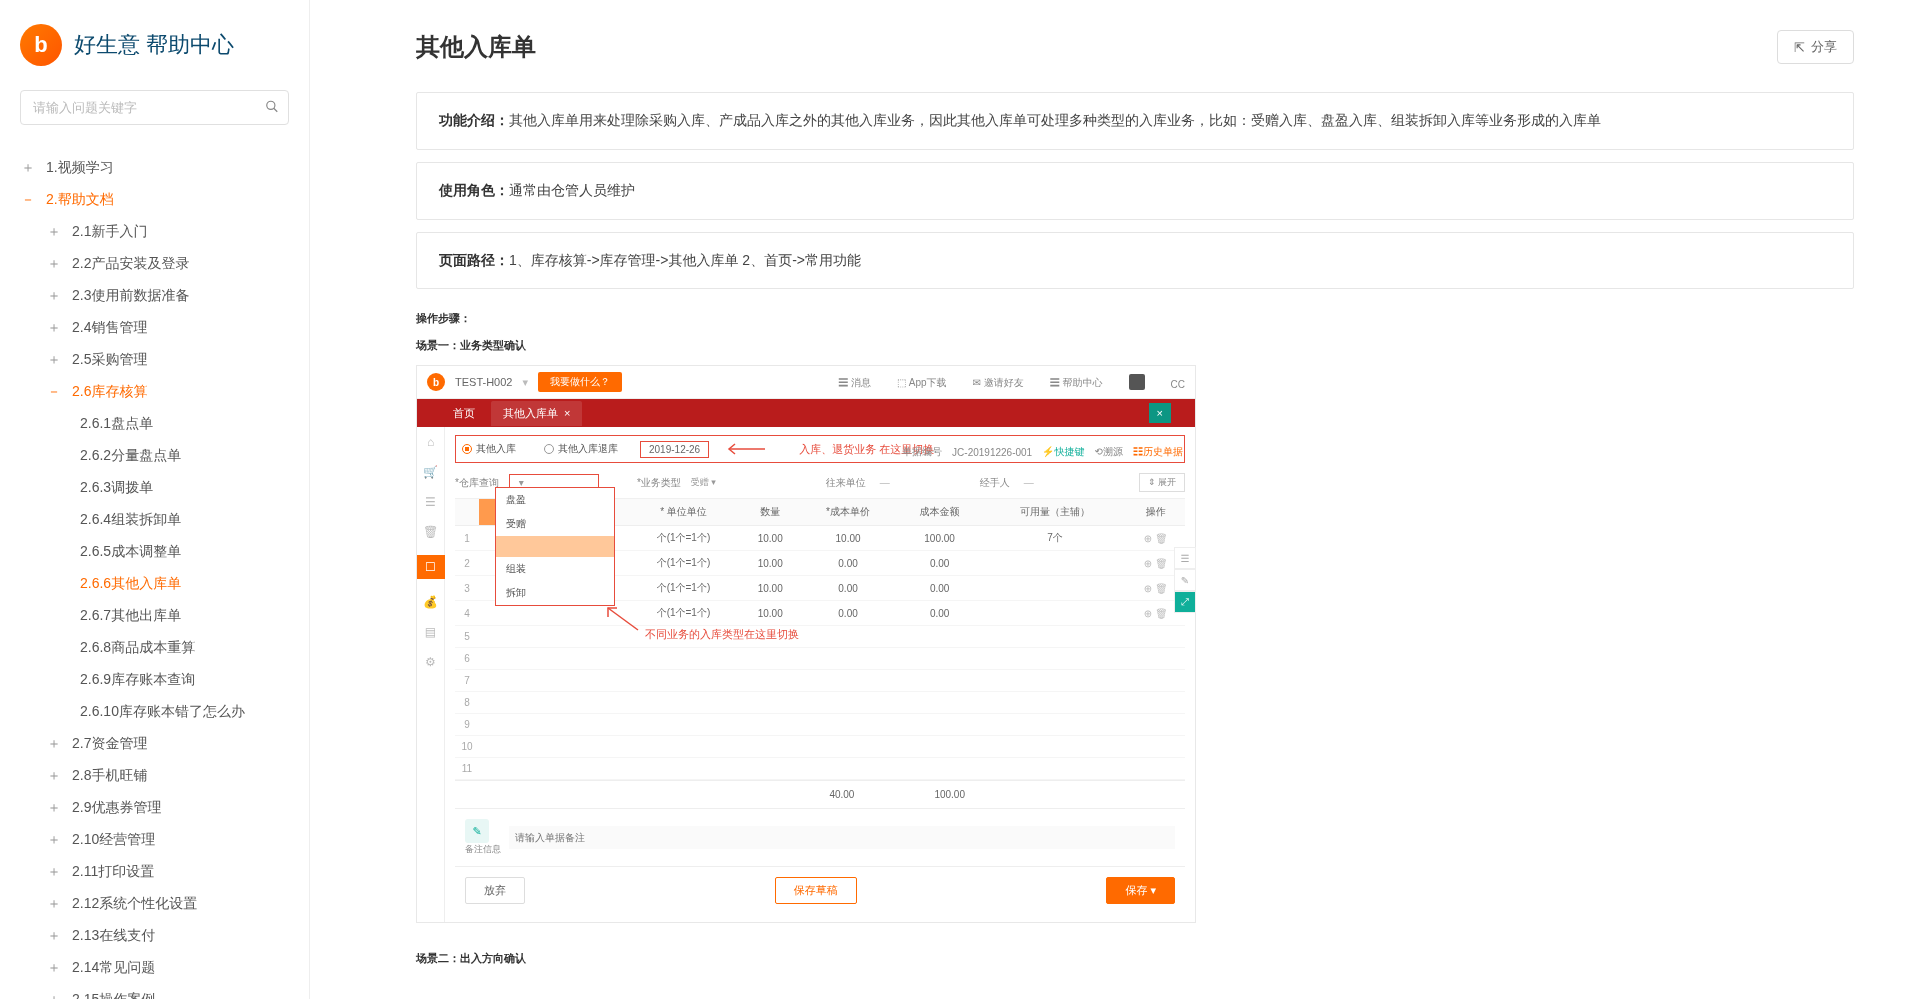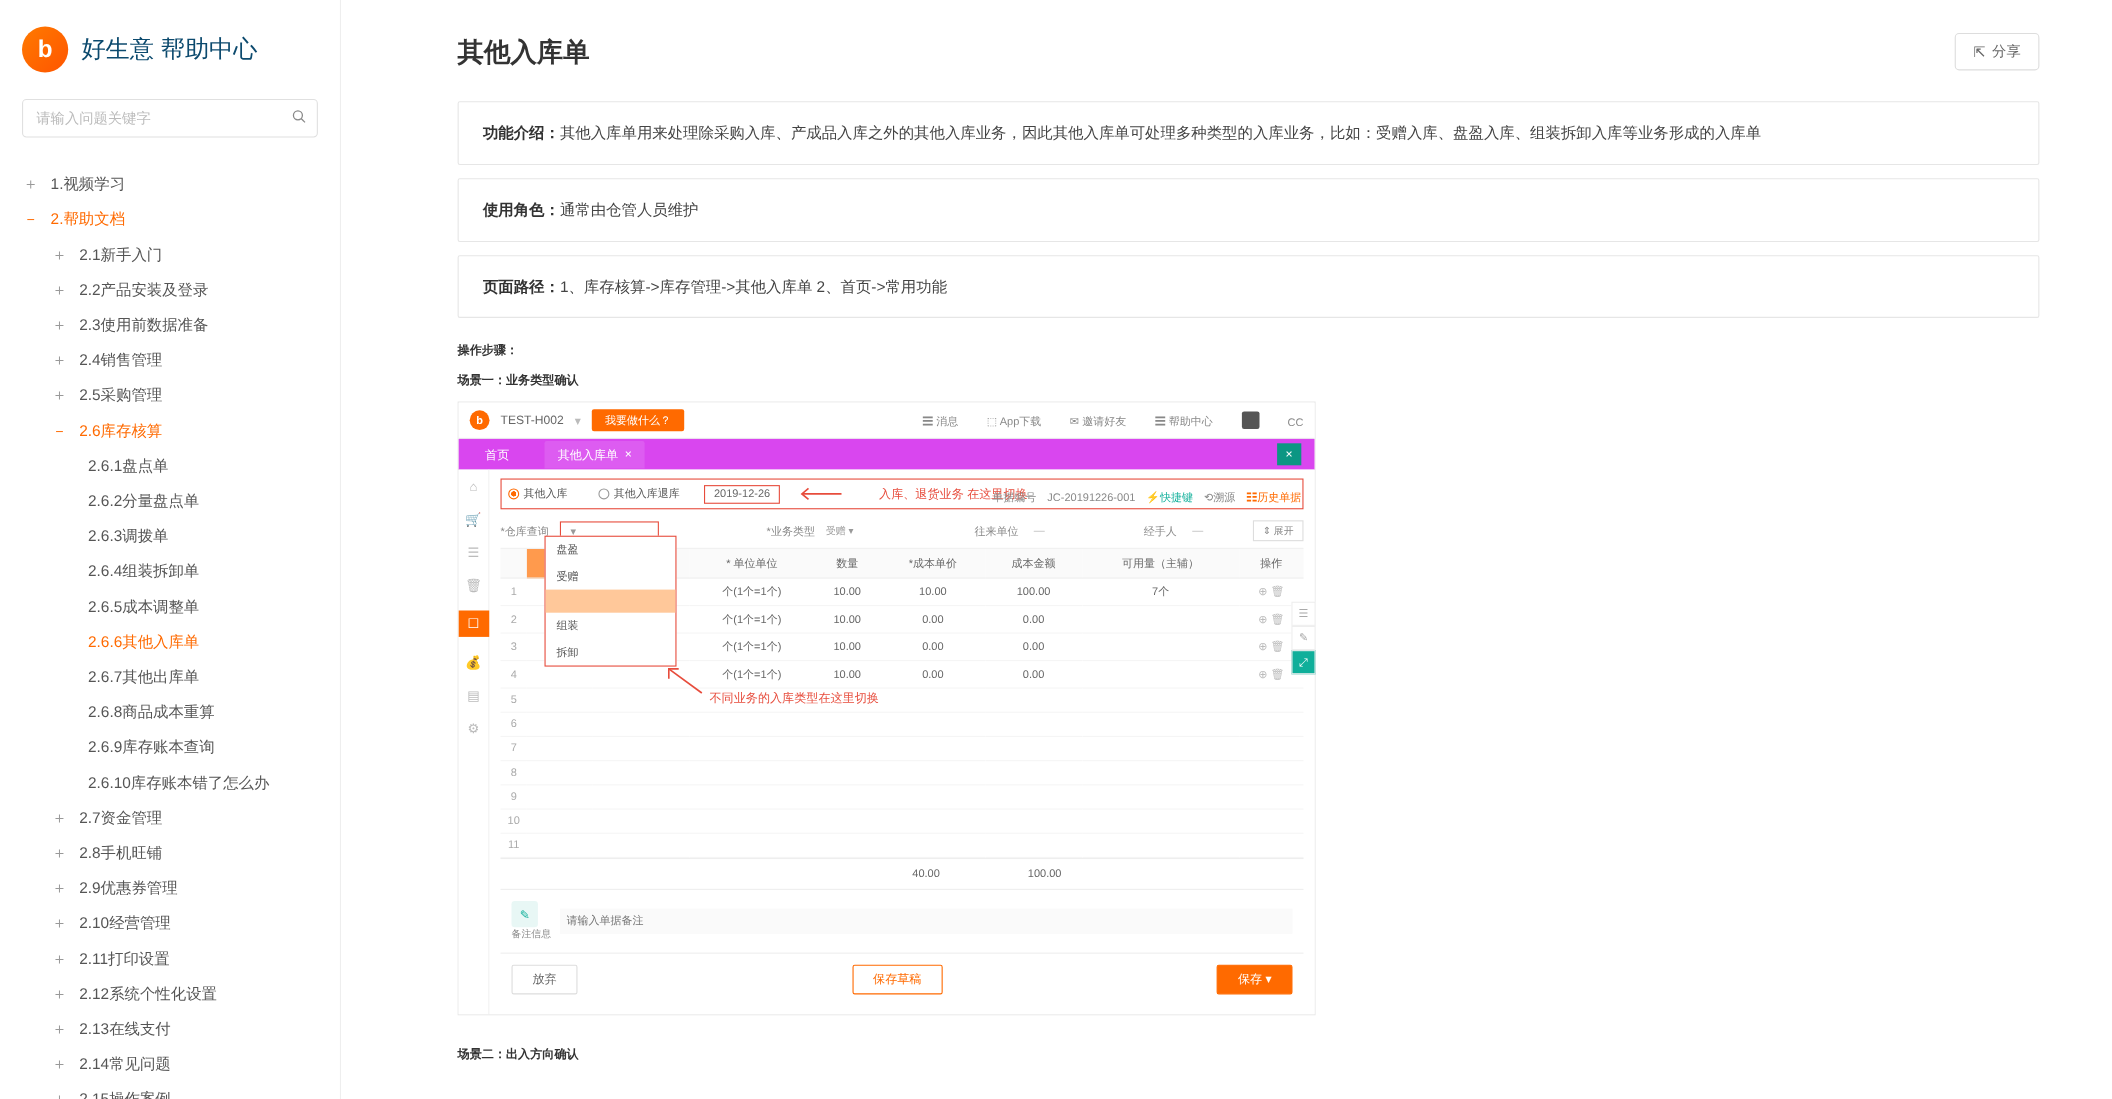--- a/index.html
+++ b/index.html
@@ -29,21 +29,21 @@
 .info-card{border:1px solid #e6e6e6;border-radius:2px;padding:16px 22px;margin-bottom:12px;font-size:14px;color:#444;line-height:1.7}
 .info-card .label{font-weight:600;color:#333}
 .section{margin-top:22px}
 .section-title{font-weight:700;font-size:11px;color:#333;margin-bottom:12px}
 .section p{margin-bottom:12px;line-height:1.9;color:#444;font-size:14px}
 .screenshot{margin:12px 0 28px 0;border:1px solid #e8e8e8;width:780px;max-width:100%}
 .shot-header{background:#fff;padding:6px 10px;display:flex;align-items:center;gap:10px;font-size:11px;color:#666;border-bottom:1px solid #eee}
 .shot-logo{width:18px;height:18px;border-radius:50%;background:#ff6a00;display:flex;align-items:center;justify-content:center;color:#fff;font-size:10px;font-weight:bold}
 .shot-hdr-right{margin-left:auto;display:flex;gap:26px;align-items:flex-end;color:#888;font-size:10px}
 .shot-orange-btn{background:#ff6a00;color:#fff;padding:3px 12px;border-radius:2px;font-size:10px}
-.shot-tabs{background:#d946ef;display:flex;align-items:center;height:28px;padding:0 12px;color:#fff;font-size:11px;gap:20px}
+.shot-tabs{background:#b91c1c;display:flex;align-items:center;height:28px;padding:0 24px;color:#fff;font-size:11px;gap:4px}
 .shot-tab{padding:5px 12px;background:rgba(255,255,255,0.12);border-radius:2px 2px 0 0;display:flex;align-items:center;gap:6px}
 .shot-tab.home{background:transparent}
 .shot-body{display:flex;background:#f5f5f5}
 .shot-side{width:28px;background:#fff;border-right:1px solid #eee;display:flex;flex-direction:column;align-items:center;padding-top:8px;gap:16px}
 .shot-side-ic{width:14px;height:14px;color:#bbb;font-size:12px;display:flex;align-items:center;justify-content:center}
 .shot-side-ic.active{background:#ff6a00;color:#fff;width:28px;height:24px}
 .shot-content{flex:1;background:#fff;padding:8px 10px;font-size:10px;position:relative}
 .radio-row{display:flex;align-items:center;gap:16px;padding:4px 0;border:1px solid #e74c3c;margin-bottom:4px}
 .radio-item{display:flex;align-items:center;gap:4px;color:#555;padding:2px 6px}
 .radio-dot{width:10px;height:10px;border:1px solid #999;border-radius:50%;display:inline-block}
@@ -325,21 +325,21 @@
               <span class="date-box">2019-12-26</span>
               <svg width="50" height="14" style="color:#e74c3c">
                   <line x1="40" y1="7" x2="4" y2="7" stroke="currentColor" stroke-width="1.5"></line>
                   <polyline points="10,2 4,7 10,12" fill="none" stroke="currentColor" stroke-width="1.5"></polyline>
                 </svg>
               <span class="red-arrow-text">入库、退货业务 在这里切换</span>
             </div>
             <div class="filter-row" style="position:relative">
               <span class="filter-label">*仓库查询</span>
               <span class="filter-select">&nbsp;▾</span>
-              <span class="filter-label" style="margin-left:88px">*业务类型</span>
+              <span class="filter-label" style="margin-left:28px">*业务类型</span>
               <span style="color:#999;font-size:9px">受赠 ▾</span>
               <span class="filter-label" style="margin-left:100px">往来单位</span>
               <span style="color:#bbb;margin-left:4px">—</span>
               <span class="filter-label" style="margin-left:80px">经手人</span>
               <span style="color:#bbb;margin-left:4px">—</span>
               <span style="margin-left:auto;border:1px solid #ddd;padding:2px 8px;color:#888;font-size:9px">⇕ 展开</span>
               <div class="dropdown">
                 <div class="dropdown-item">盘盈</div>
                 <div class="dropdown-item">受赠</div>
                 <div class="dropdown-item hl">&nbsp;</div>

